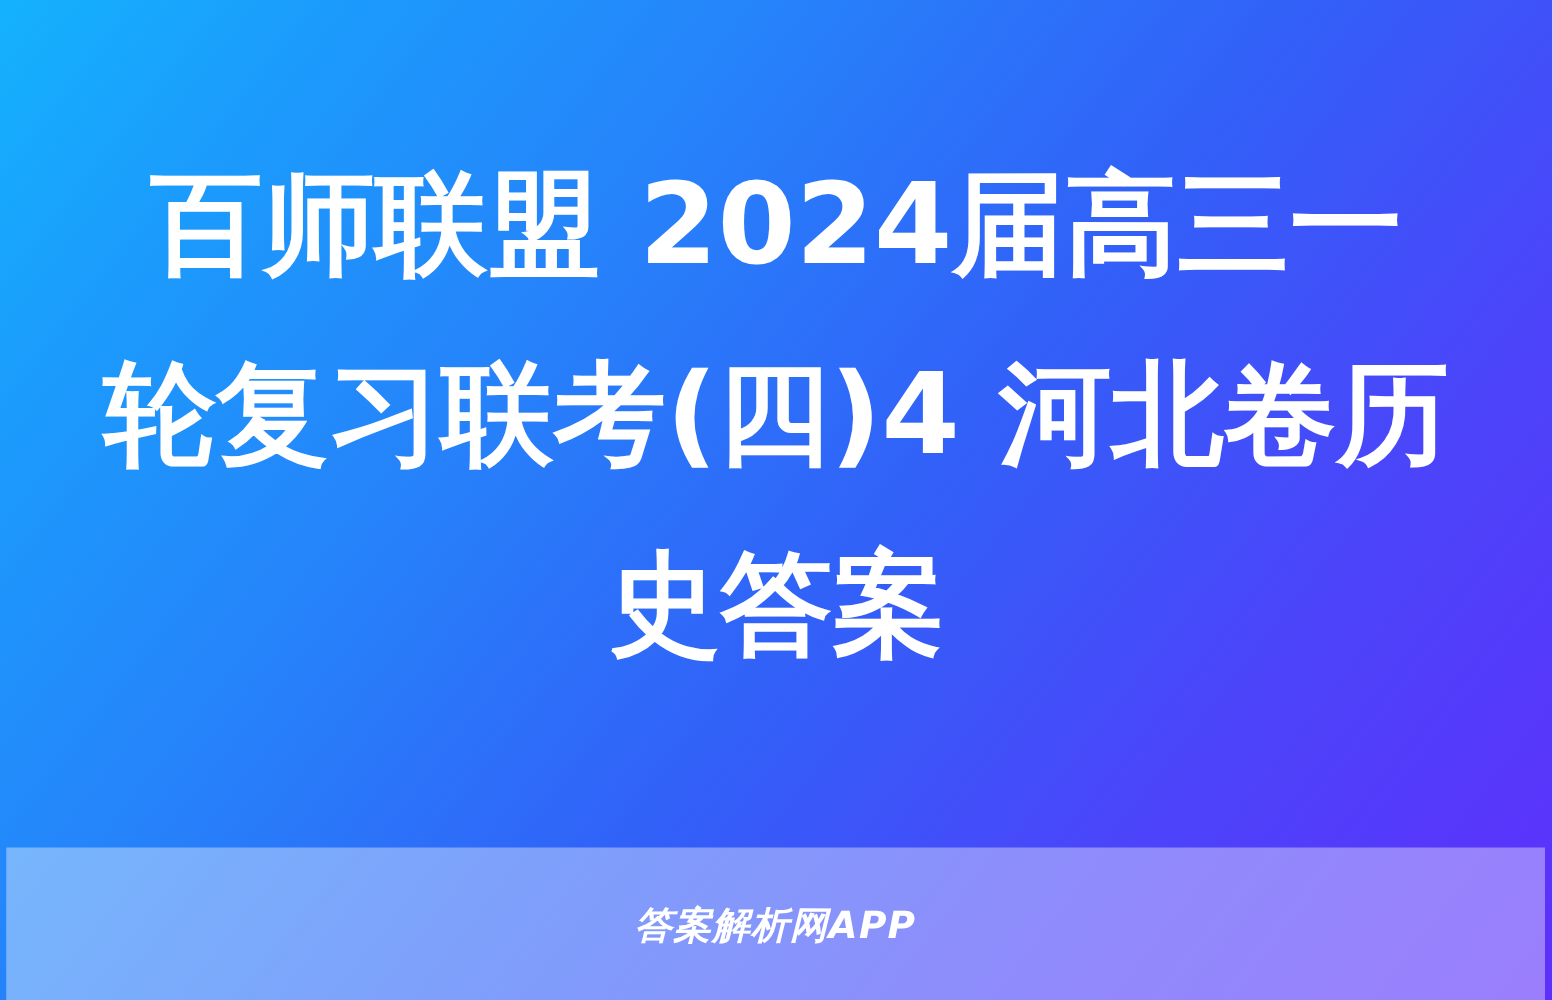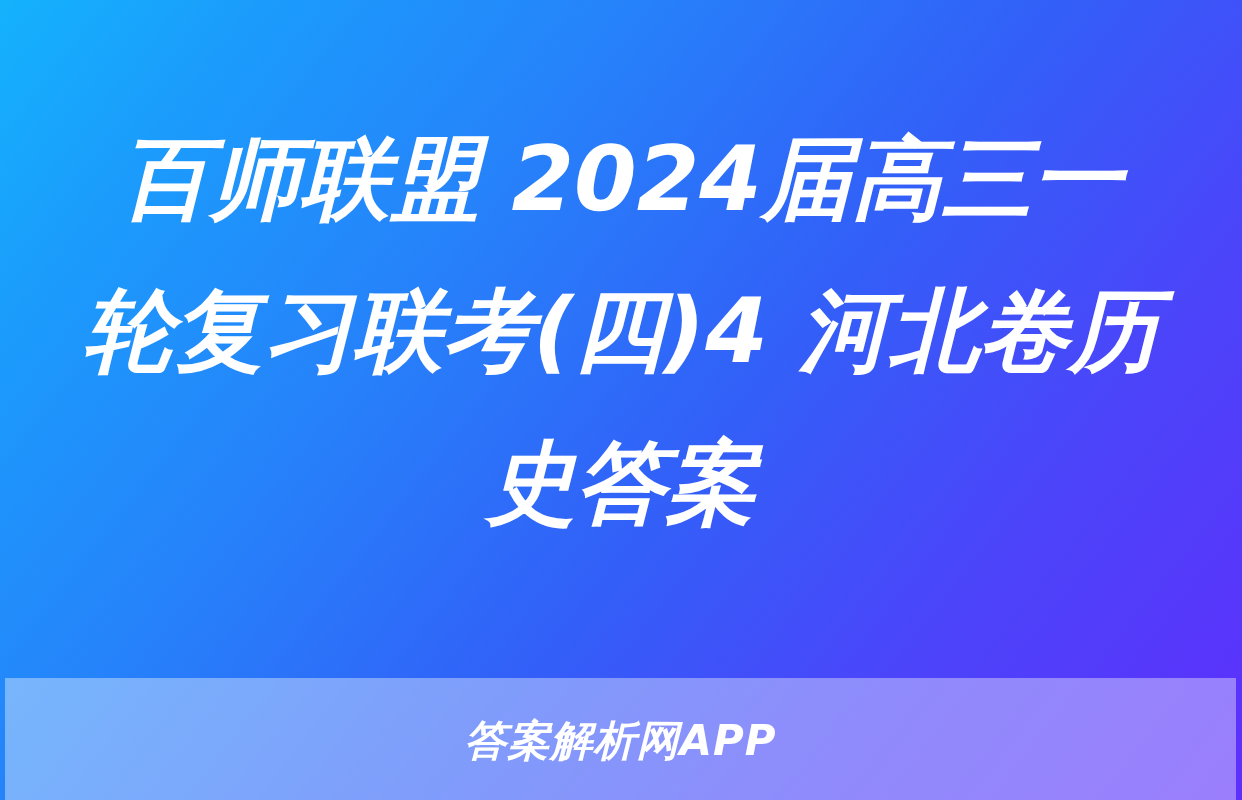--- a/index.html
+++ b/index.html
@@ -42,21 +42,20 @@
   }
 
   .title-text {
     width: 1080px;
     margin: 0;
     text-align: center;
     color: #ffffff;
     font-family: "DejaVu Sans", "Liberation Sans", sans-serif;
     font-size: 90px;
     font-weight: 700;
-    font-style: italic;
     line-height: 152px;
     letter-spacing: 0px;
     white-space: pre-wrap;
     word-break: break-all;
     text-rendering: geometricPrecision;
   }
 
   
   .watermark-band {
     position: absolute;
@@ -68,21 +67,21 @@
     display: flex;
     align-items: center;
     justify-content: center;
     overflow: hidden;
   }
 
   .watermark-text {
     margin: 0;
     color: #ffffff;
     font-family: "DejaVu Sans", "Liberation Sans", sans-serif;
-    font-size: 42px;
+    font-size: 30px;
     font-weight: 700;
     font-style: italic;
     letter-spacing: 1px;
     line-height: 1;
     white-space: nowrap;
     transform: translateY(2px);
   }
 </style>
 </head>
 <body>

